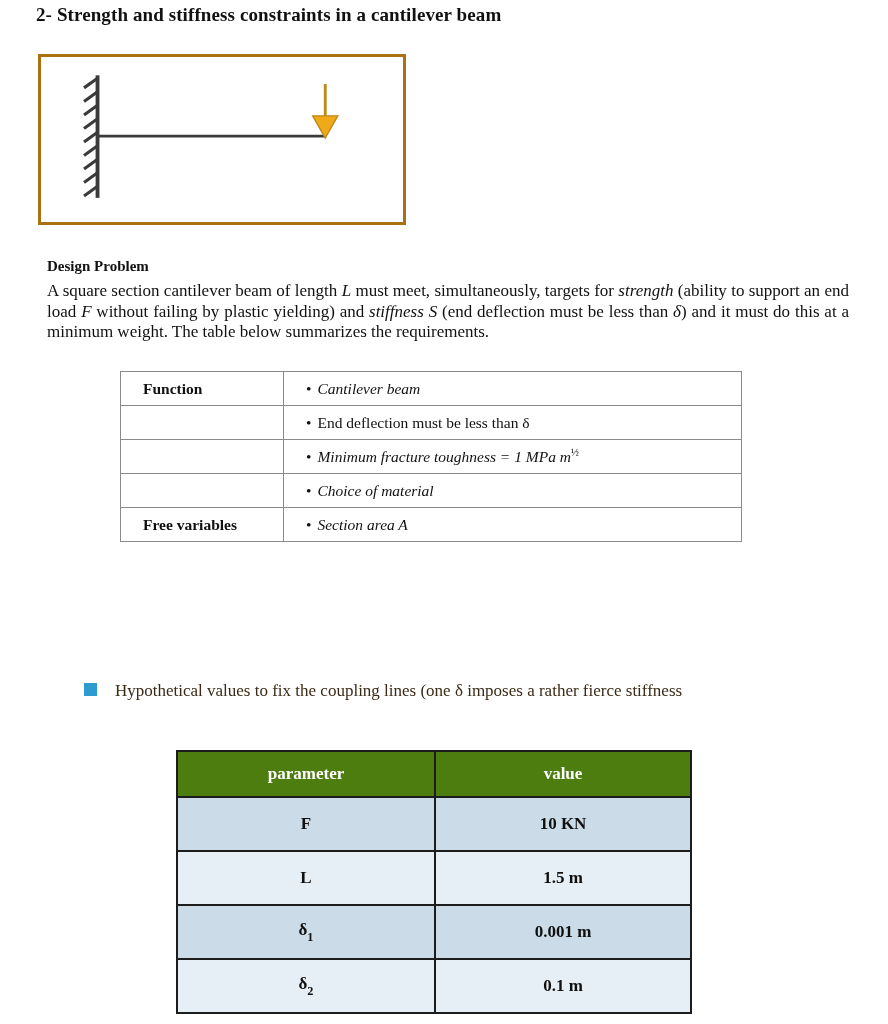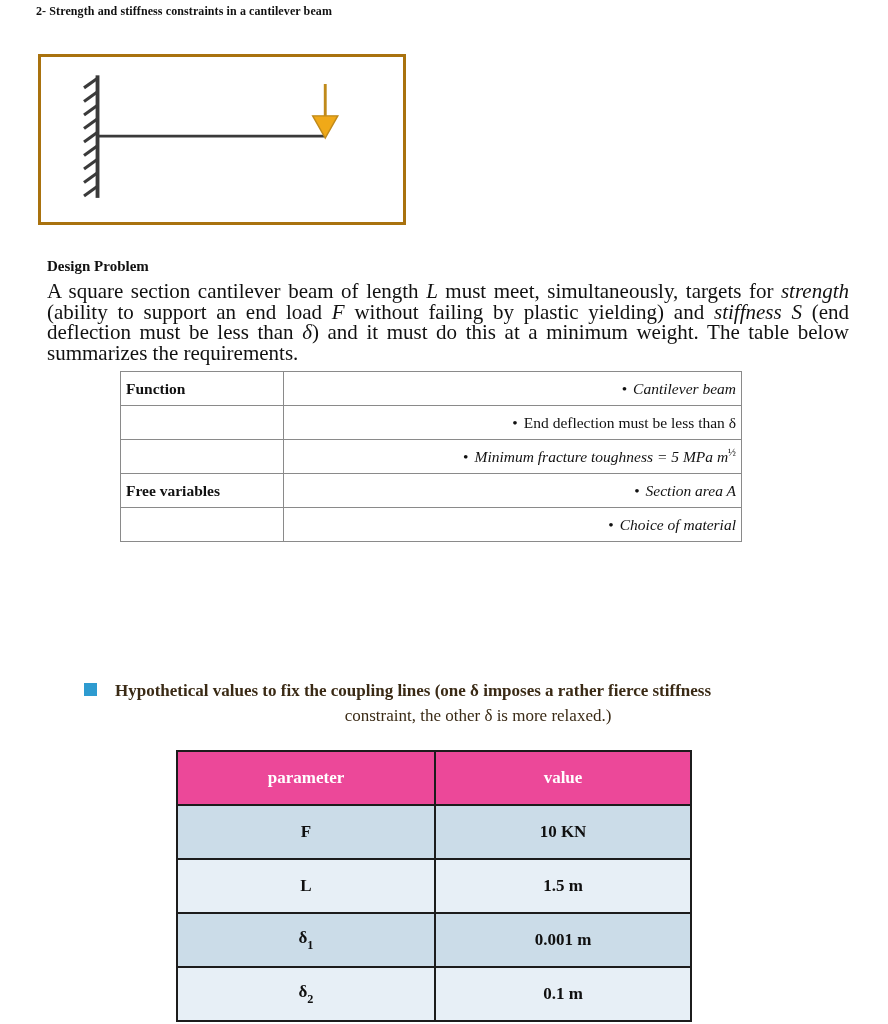--- a/index.html
+++ b/index.html
@@ -14,21 +14,21 @@
     font-family: "Liberation Serif", "DejaVu Serif", serif;
     color: #111111;
     overflow: hidden;
   }
 
   
   #title {
     position: absolute;
     left: 36px;
     top: 4px;
-    font-size: 12px;
+    font-size: 19px;
     font-weight: bold;
     letter-spacing: 0.1px;
     white-space: nowrap;
   }
 
   
   #figure-box {
     position: absolute;
     left: 38px;
     top: 54px;
@@ -53,52 +53,51 @@
     left: 47px;
     top: 258px;
     font-size: 15px;
     font-weight: bold;
   }
   #design-para {
     position: absolute;
     left: 47px;
     top: 281px;
     width: 802px;
-    font-size: 21px;
+    font-size: 17px;
     line-height: 20.5px;
     text-align: justify;
     text-justify: inter-word;
   }
   #design-para i { font-style: italic; }
 
   
   #req-table {
     position: absolute;
     left: 120px;
     top: 371px;
     width: 622px;
     border-collapse: collapse;
     table-layout: fixed;
     font-size: 15.5px;
   }
   #req-table td {
     border: 1px solid #8a8a8a;
     height: 34px;
-    padding: 0 5px;
+    padding: 0 22px;
     vertical-align: middle;
     box-sizing: border-box;
   }
   #req-table td.label {
     width: 163px;
     font-weight: bold;
     font-style: normal;
   }
   #req-table td.value {
     font-style: italic;
-    text-align: right;
   }
   #req-table td.value.upright { font-style: normal; }
   .bullet-dot::before {
     content: "\2022";
     margin-right: 6px;
     font-style: normal;
   }
   sup.half {
     font-size: 0.68em;
     vertical-align: 0.55em;
@@ -123,42 +122,42 @@
   #note-text {
     position: absolute;
     left: 31px;
     top: 0px;
     width: 726px;
     font-size: 17px;
     line-height: 25px;
     color: #3a2a15;
     text-align: center;
   }
-  #note-text .first-line { display: block; text-align: left; font-weight: bold; }
+  #note-text .first-line { display: block; text-align: left; }
 
   
   #param-table {
     position: absolute;
     left: 176px;
     top: 750px;
     width: 514px;
     border-collapse: collapse;
     table-layout: fixed;
     font-size: 17px;
   }
   #param-table th, #param-table td {
     border: 2px solid #1c1c1c;
     text-align: center;
     font-weight: bold;
     box-sizing: border-box;
   }
   #param-table th {
-    background: #ec4899;
+    background: #4d7c0f;
     color: #ffffff;
-    height: 54px;
+    height: 46px;
   }
   #param-table td {
     height: 54px;
     color: #101010;
   }
   #param-table tr.shade-a td { background: #CBDCE8; }
   #param-table tr.shade-b td { background: #E7EFF6; }
   #param-table col.c1 { width: 258px; }
   #param-table col.c2 { width: 256px; }
   sub.idx {
@@ -208,36 +207,36 @@
       <tr>
         <td class="label">Function</td>
         <td class="value"><span class="bullet-dot">Cantilever beam</span></td>
       </tr>
       <tr>
         <td class="label"></td>
         <td class="value upright"><span class="bullet-dot">End deflection must be less than δ</span></td>
       </tr>
       <tr>
         <td class="label"></td>
-        <td class="value"><span class="bullet-dot">Minimum fracture toughness = 5 MPa m</span><sup class="half">½</sup></td>
+        <td class="value"><span class="bullet-dot">Minimum fracture toughness = 1 MPa m</span><sup class="half">½</sup></td>
+      </tr>
+      <tr>
+        <td class="label"></td>
+        <td class="value"><span class="bullet-dot">Choice of material</span></td>
       </tr>
       <tr>
         <td class="label">Free variables</td>
         <td class="value"><span class="bullet-dot">Section area A</span></td>
       </tr>
-      <tr>
-        <td class="label"></td>
-        <td class="value"><span class="bullet-dot">Choice of material</span></td>
-      </tr>
     </tbody>
 </table>
 
 <div id="note-block">
   <div id="note-square"></div>
-  <div id="note-text"><span class="first-line">Hypothetical values to fix the coupling lines (one δ imposes a rather fierce stiffness</span><span>constraint, the other δ is more relaxed.)</span></div>
+  <div id="note-text"><span class="first-line">Hypothetical values to fix the coupling lines (one δ imposes a rather fierce stiffness</span></div>
 </div>
 
 <table id="param-table">
   <colgroup>
       <col class="c1">
       <col class="c2">
     </colgroup>
   <thead>
     <tr>
       <th>parameter</th>

